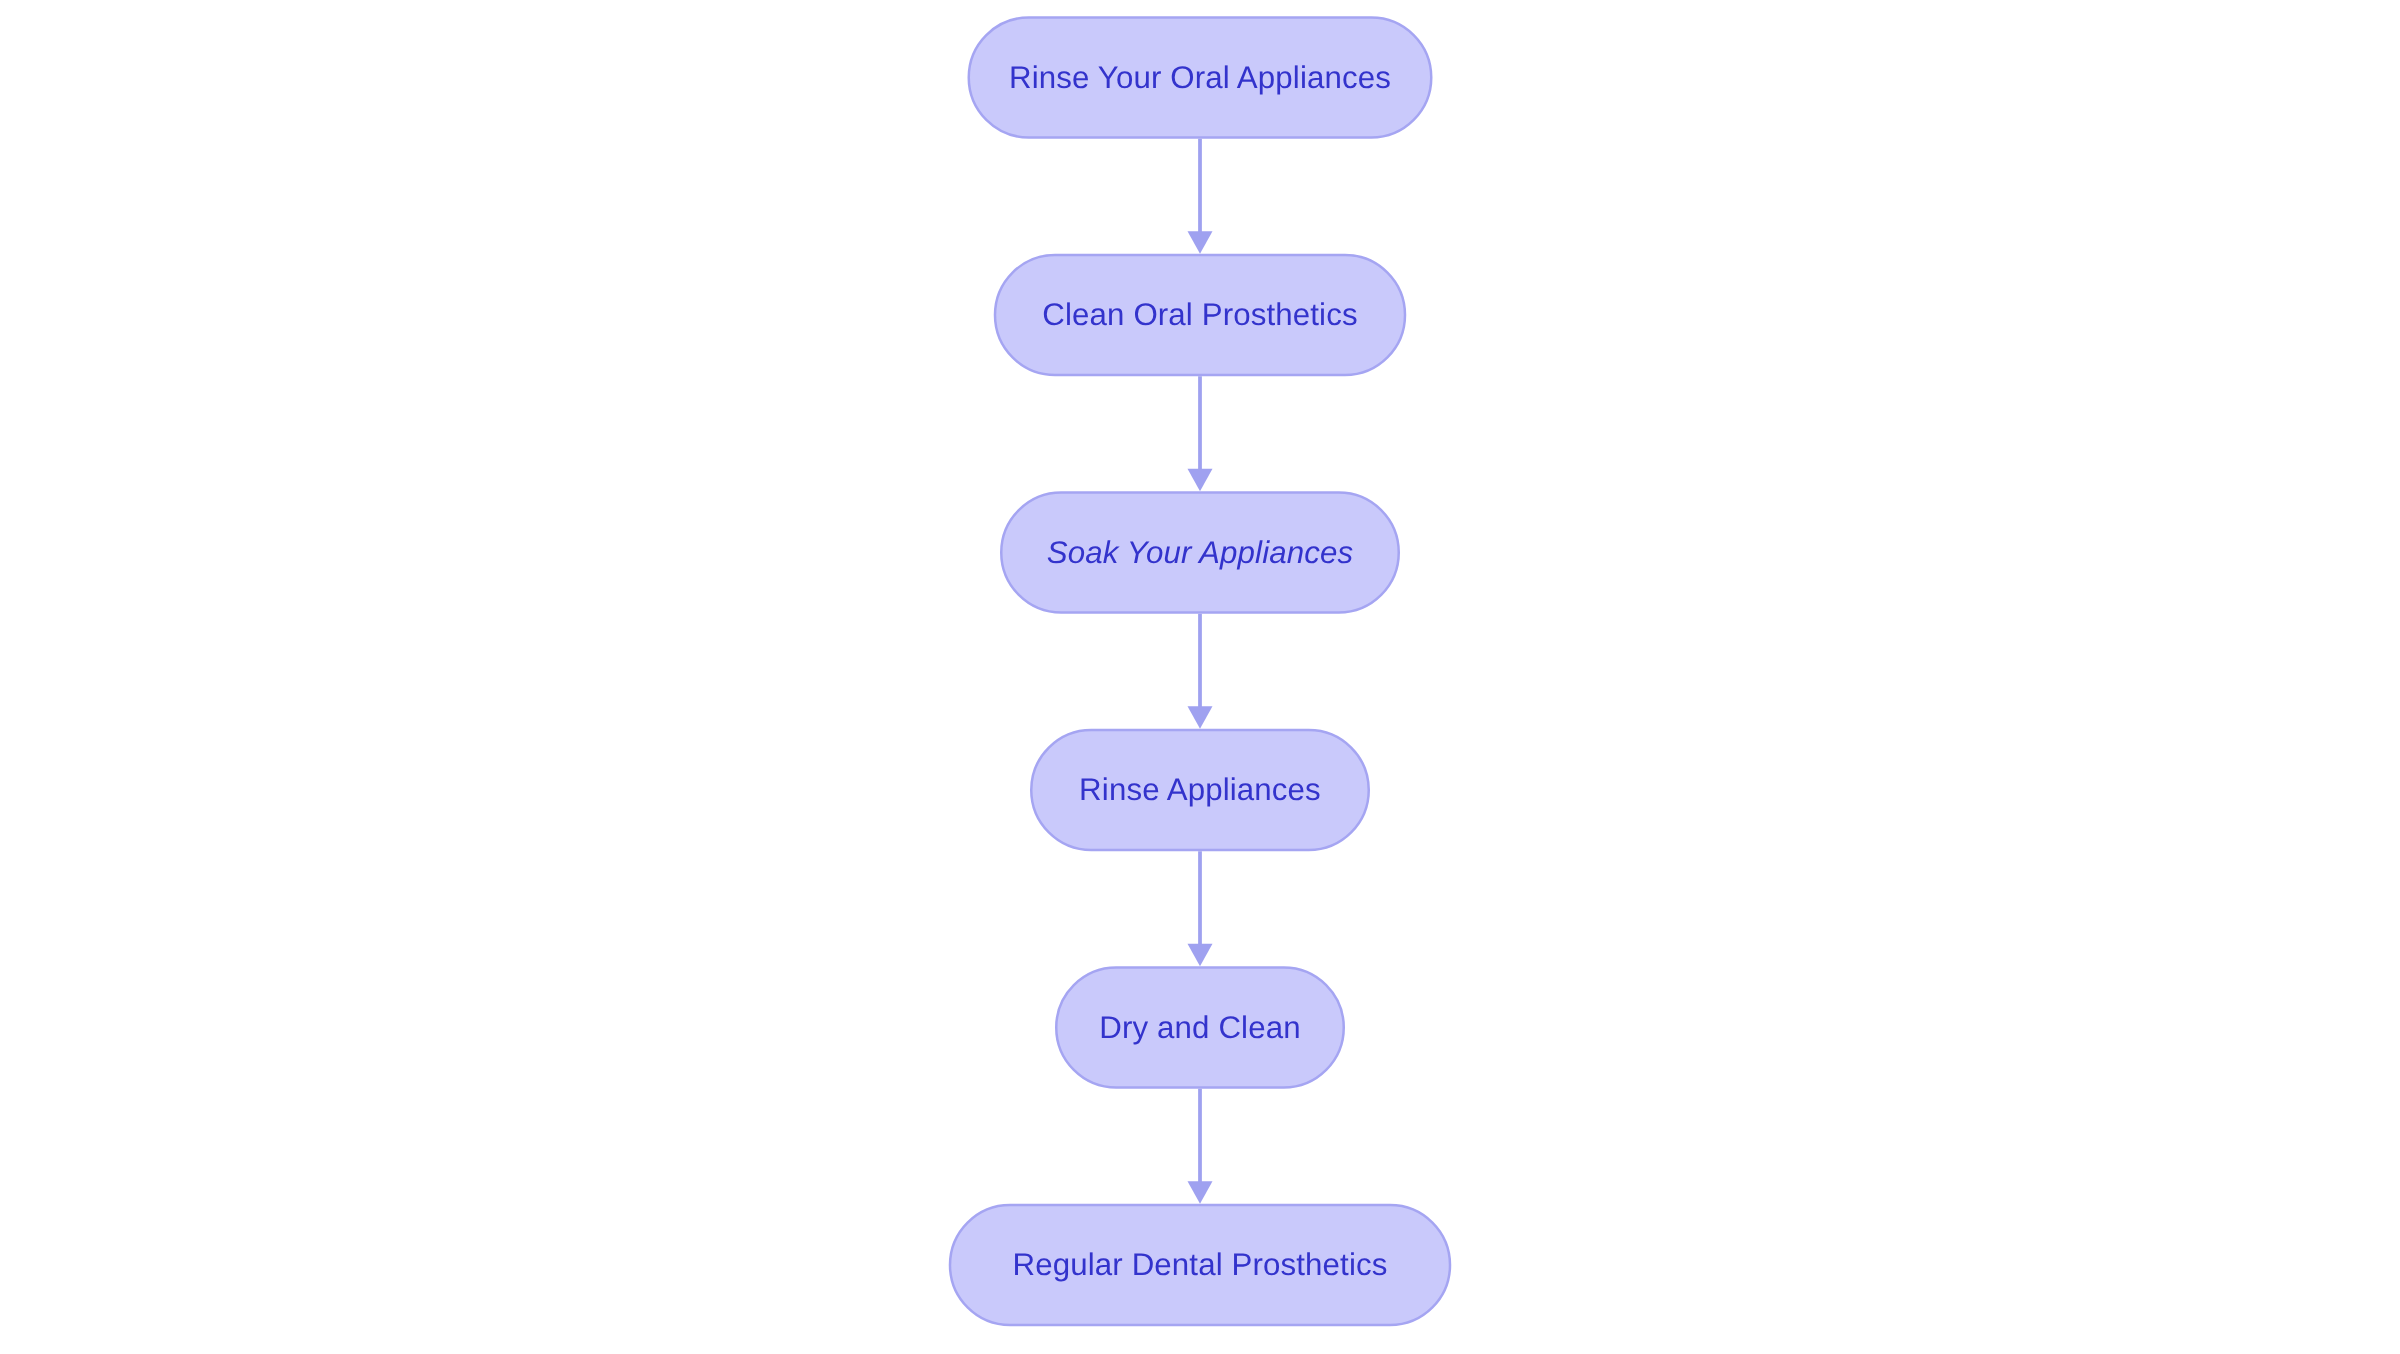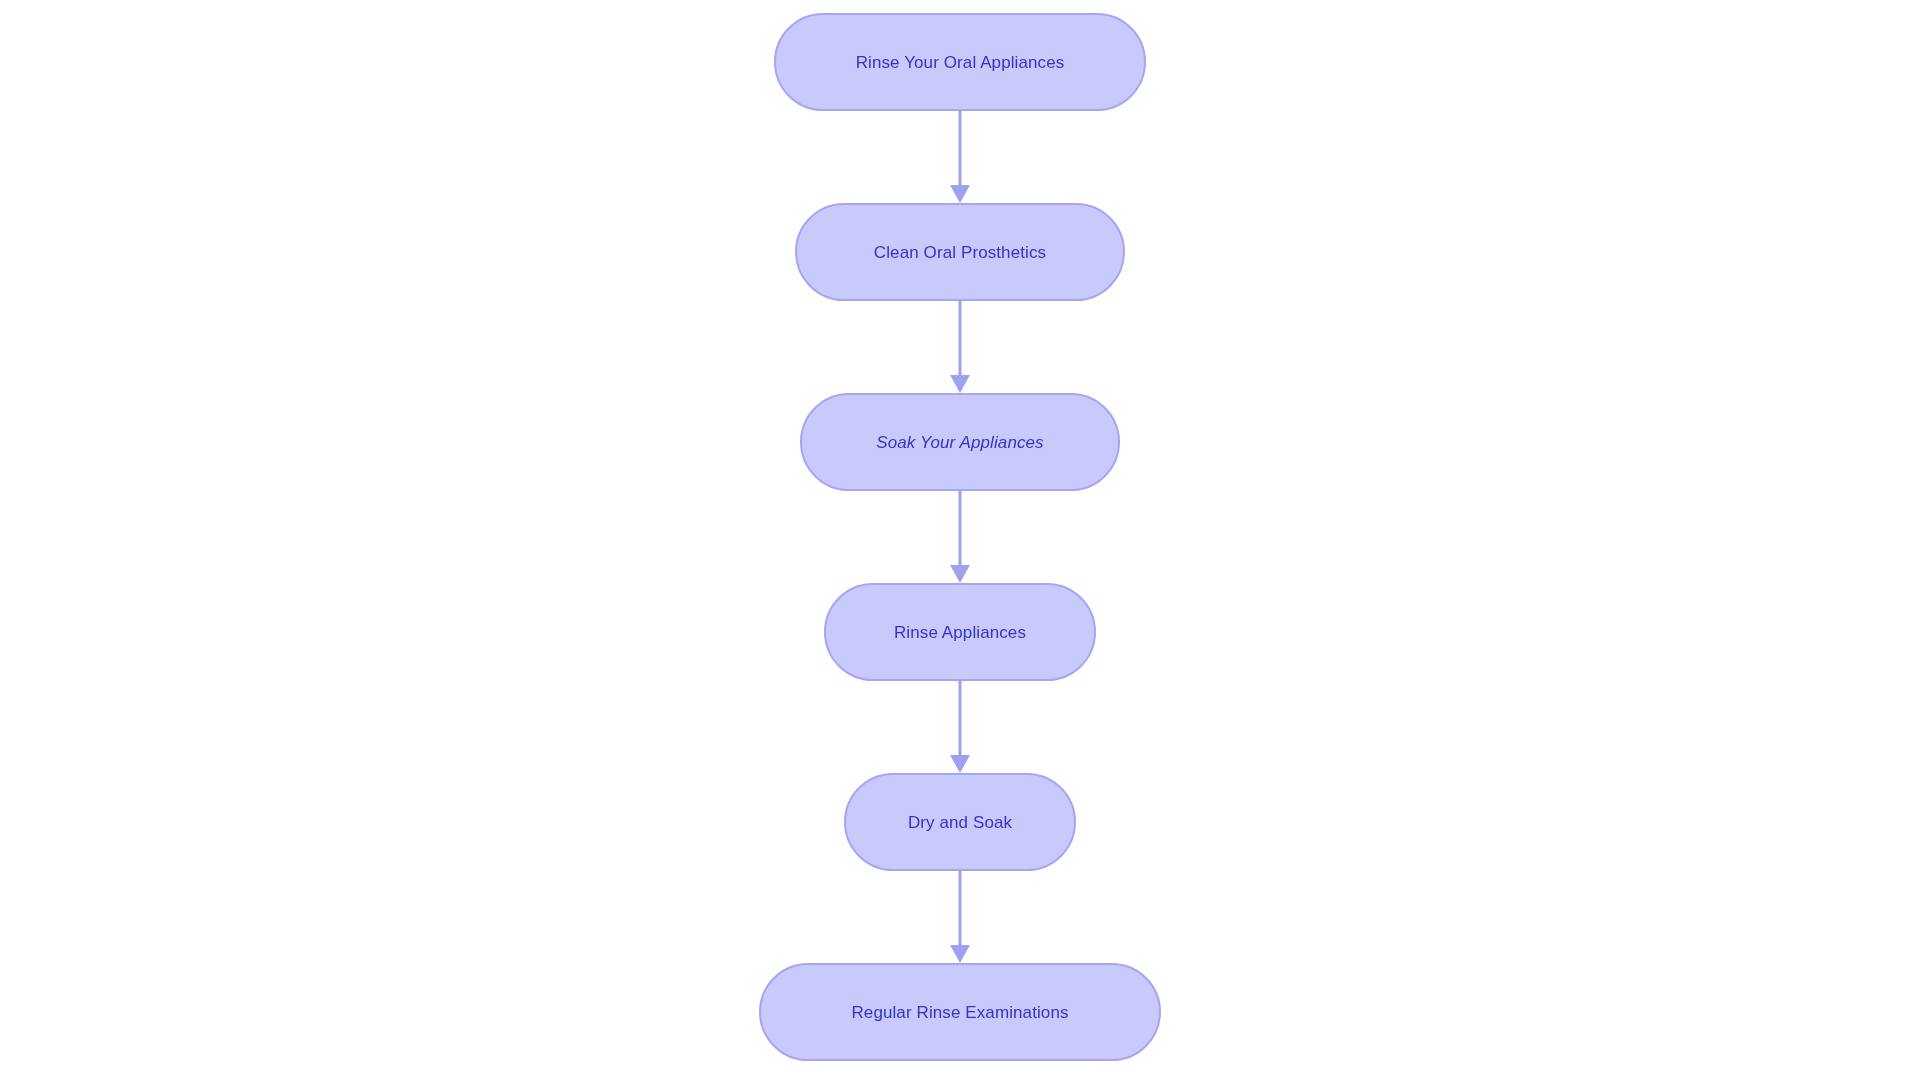--- a/index.html
+++ b/index.html
@@ -43,21 +43,21 @@
     border-radius: 999px;
     height: 98px;
     padding: 0 34px;
     white-space: nowrap;
     flex: 0 0 auto;
   }
 
   .flow-node-label {
     color: #3333cc;
     font-family: "Liberation Sans", sans-serif;
-    font-size: 17px;
+    font-size: 25px;
     font-weight: 400;
     letter-spacing: 0.1px;
     line-height: 1;
     white-space: nowrap;
   }
 
   
   .flow-connector {
     position: relative;
     width: 22px;
@@ -133,26 +133,26 @@
     <div class="flow-node w-4">
       <span class="flow-node-label">Rinse Appliances</span>
     </div>
 
     <div class="flow-connector">
       <div class="connector-line"></div>
       <div class="connector-arrowhead"></div>
     </div>
 
     <div class="flow-node w-5">
-      <span class="flow-node-label">Dry and Soak</span>
+      <span class="flow-node-label">Dry and Clean</span>
     </div>
 
     <div class="flow-connector">
       <div class="connector-line"></div>
       <div class="connector-arrowhead"></div>
     </div>
 
     <div class="flow-node w-6">
-      <span class="flow-node-label">Regular Rinse Examinations</span>
+      <span class="flow-node-label">Regular Dental Prosthetics</span>
     </div>
 
   </div>
 </div>
 
 </body></html>

